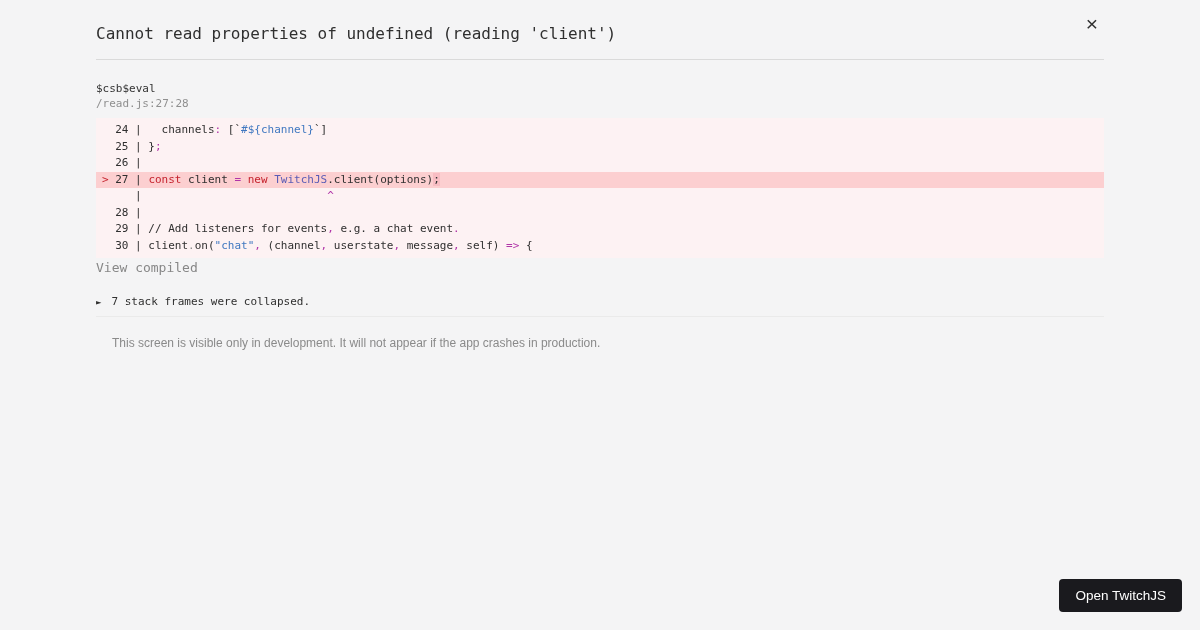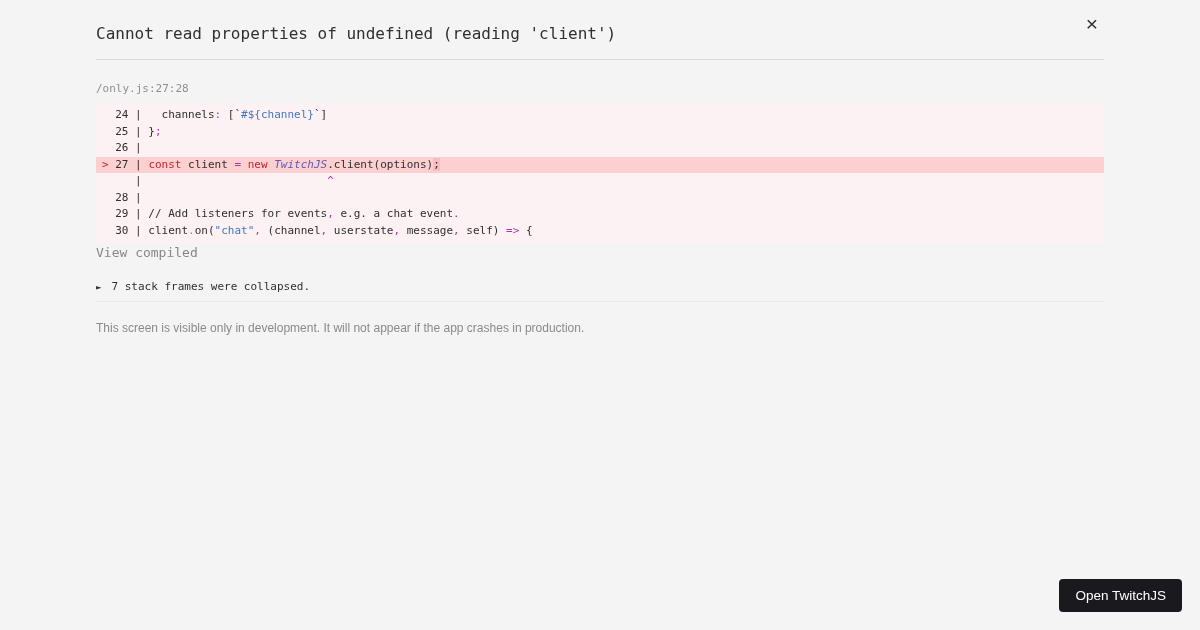--- a/index.html
+++ b/index.html
@@ -73,21 +73,21 @@
     font-family: "DejaVu Sans Mono", monospace;
     font-size: 11px;
     line-height: 16.5px;
     white-space: pre;
     overflow: hidden;
   }
   .code-line { min-height: 16.5px; }
   .code-line.highlight { background: var(--code-hl, #fccfd0); margin-left: -6px; padding-left: 6px; }
   .tok-plain    { color: var(--tok-plain, #2f2f2f); }
   .tok-keyword  { color: var(--tok-keyword, #c5232e); }
-  .tok-class    { color: var(--tok-class, #5a5cb5); font-style: italic; }
+  .tok-class    { color: var(--tok-class, #5a5cb5); }
   .tok-string   { color: var(--tok-string, #4078c0); }
   .tok-operator { color: var(--tok-operator, #b135a8); }
   .tok-gray     { color: var(--tok-gray, #8f8f8f); }
   .tok-marker   { color: var(--tok-marker, #c5232e); }
   .tok-loc      { color: var(--tok-plain, #2f2f2f); background: var(--code-loc, #f8bdc3); }
   .view-compiled {
     margin-top: 0;
     font-family: "DejaVu Sans Mono", monospace;
     font-size: 13px;
     color: #878787;
@@ -105,21 +105,21 @@
   }
   .collapse-arrow {
     font-size: 9px;
     margin-right: 10px;
     color: #2f2f2f;
   }
   .footer {
     margin-top: 18px;
   }
   .footer p {
-    margin: 0;
+    margin: 16px;
     font-size: 12px;
     line-height: 16.4px;
     color: #8a8a8a;
   }
   .open-sandbox {
     position: absolute;
     right: 18px;
     bottom: 18px;
     background: var(--btn-bg, #1a1a1e);
     color: #ffffff;
@@ -140,21 +140,22 @@
 
   <button class="close-btn">
     <span>×</span>
   </button>
 
   <h2 class="message">Cannot read properties of undefined (reading 'client')</h2>
 
   <div class="divider"></div>
 
   <div class="frame-info">
-    <div class="frame-loc">/only.js:27:28</div>
+    <div class="frame-fn">$csb$eval</div>
+    <div class="frame-loc">/read.js:27:28</div>
   </div>
 
   <pre class="code-frame"><div class="code-line"><span class="tok-plain">  24 | </span><span class="tok-plain">  channels</span><span class="tok-operator">:</span><span class="tok-plain"> [</span><span class="tok-plain">`</span><span class="tok-string">#${channel}</span><span class="tok-plain">`</span><span class="tok-plain">]</span></div><div class="code-line"><span class="tok-plain">  25 | </span><span class="tok-plain">}</span><span class="tok-operator">;</span></div><div class="code-line"><span class="tok-plain">  26 |</span></div><div class="code-line highlight"><span class="tok-marker">&gt;</span><span class="tok-plain"> 27 | </span><span class="tok-keyword">const</span><span class="tok-plain"> client </span><span class="tok-operator">=</span><span class="tok-plain"> </span><span class="tok-keyword">new</span><span class="tok-plain"> </span><span class="tok-class">TwitchJS</span><span class="tok-plain">.client(options)</span><span class="tok-loc">;</span></div><div class="code-line"><span class="tok-plain">     | </span><span class="tok-plain">                           </span><span class="tok-operator">^</span></div><div class="code-line"><span class="tok-plain">  28 |</span></div><div class="code-line"><span class="tok-plain">  29 | </span><span class="tok-plain">// Add listeners for events</span><span class="tok-operator">,</span><span class="tok-plain"> e.g. a chat event</span><span class="tok-operator">.</span></div><div class="code-line"><span class="tok-plain">  30 | </span><span class="tok-plain">client</span><span class="tok-gray">.</span><span class="tok-plain">on(</span><span class="tok-string">"chat"</span><span class="tok-operator">,</span><span class="tok-plain"> (channel</span><span class="tok-operator">,</span><span class="tok-plain"> userstate</span><span class="tok-operator">,</span><span class="tok-plain"> message</span><span class="tok-operator">,</span><span class="tok-plain"> self)</span><span class="tok-plain"> </span><span class="tok-operator">=&gt;</span><span class="tok-plain"> {</span></div></pre>
 
   <div>
     <span class="view-compiled">View compiled</span>
   </div>
 
   <div class="collapsed-row">
     <span class="collapse-arrow">►</span>

